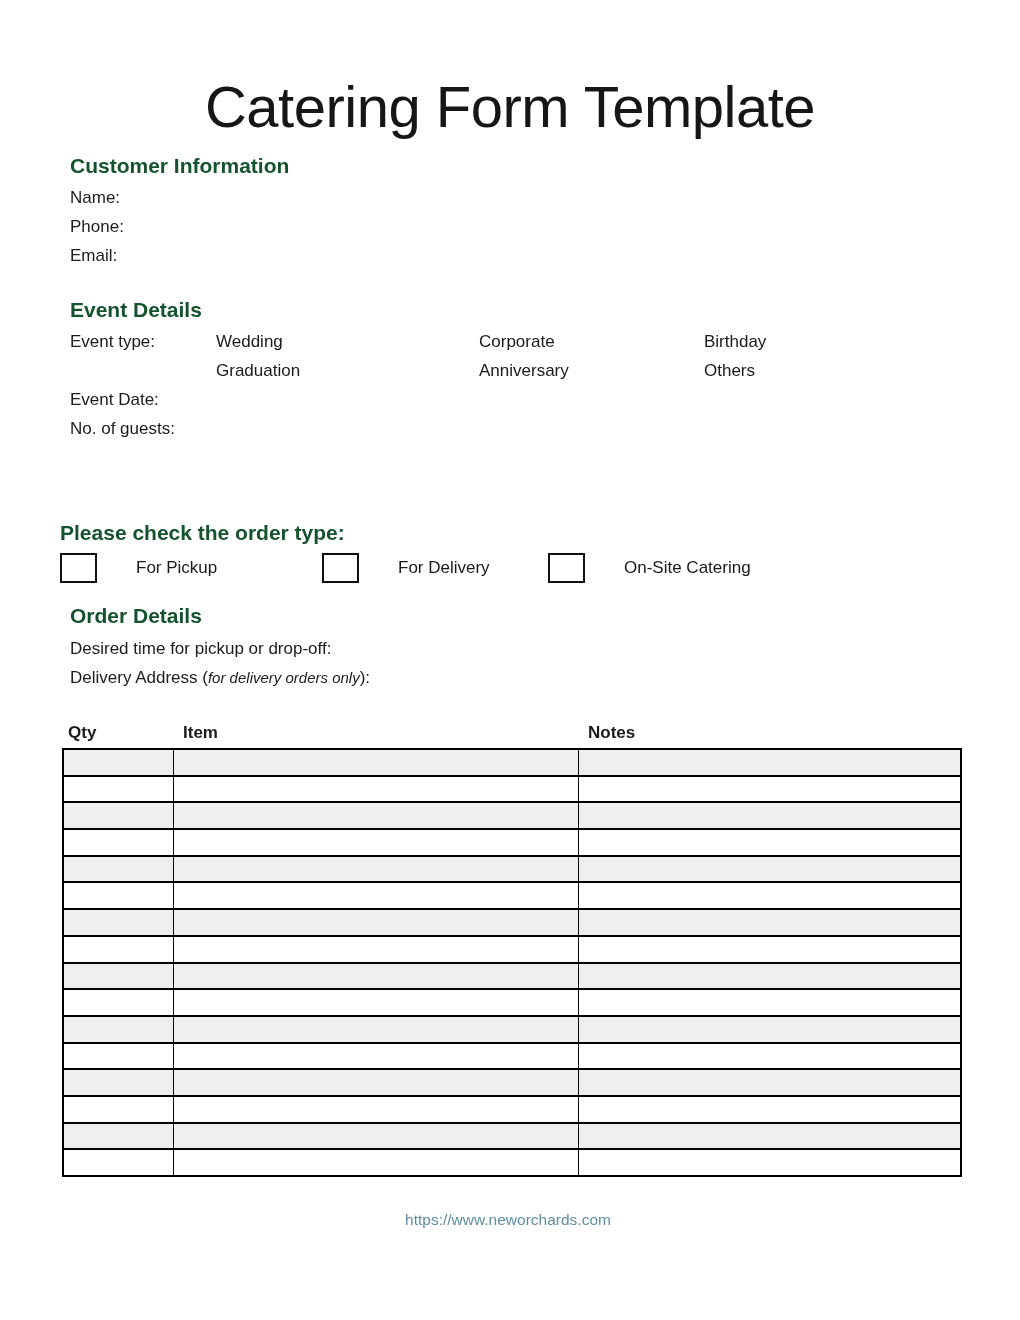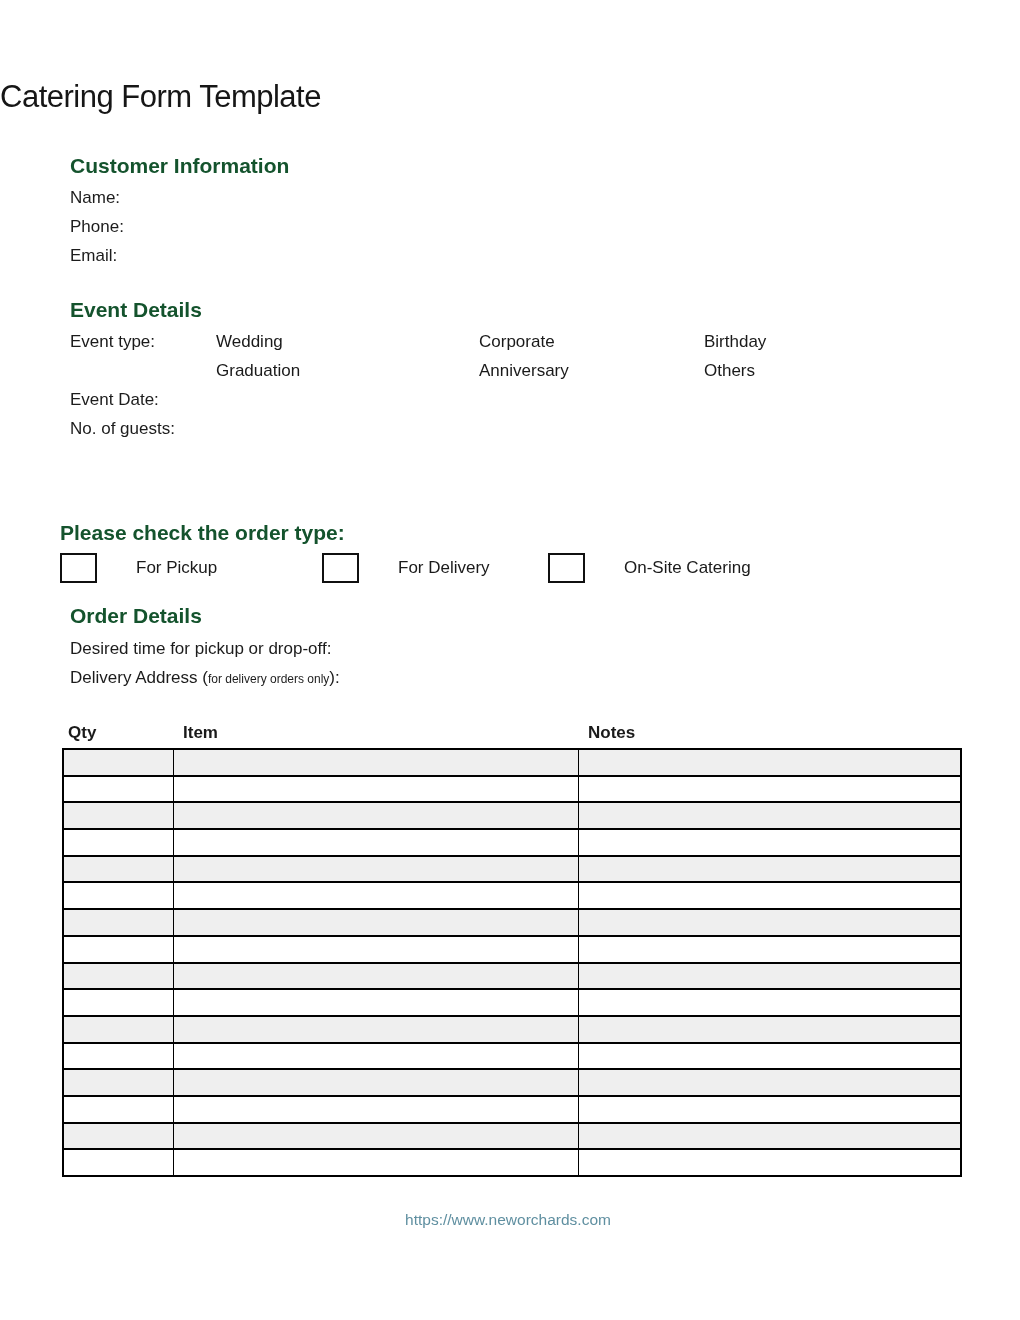--- a/index.html
+++ b/index.html
@@ -8,23 +8,24 @@
     position: relative;
     width: 1020px;
     height: 1320px;
     background: #ffffff;
     font-family: "Liberation Sans", "DejaVu Sans", sans-serif;
     color: #1a1a1a;
     overflow: hidden;
   }
   .page-title {
     position: absolute;
-    top: 78px; left: 0;
+    top: 72px; left: 0;
     width: 100%;
-    font-size: 31px;
+    text-align: center;
+    font-size: 58px;
     font-weight: 500;
     letter-spacing: -0.5px;
     line-height: 1.2;
     color: #161616;
   }
   .sec { position: absolute; left: 70px; }
   .sec-heading {
     font-size: 21px;
     font-weight: 700;
     line-height: 22px;
@@ -64,21 +65,21 @@
     width: 37px; height: 30px;
     border: 2px solid #101010;
     background: #ffffff;
     flex: 0 0 auto;
     cursor: pointer;
   }
   .checkbox-label { margin-left: 11px; font-size: 17px; line-height: 30px; }
   
   .sec-orderdetails { top: 605px; }
   .sec-orderdetails .sec-heading { margin-bottom: 7px; }
-  .italic-note { font-size: 12px; }
+  .italic-note { font-style: italic; font-size: 15px; }
   
   .table-header-row {
     position: absolute;
     top: 722px; left: 62px;
     display: flex;
     font-size: 17px;
     font-weight: 700;
     line-height: 22px;
   }
   .th-qty   { width: 110px; padding-left: 6px; }

